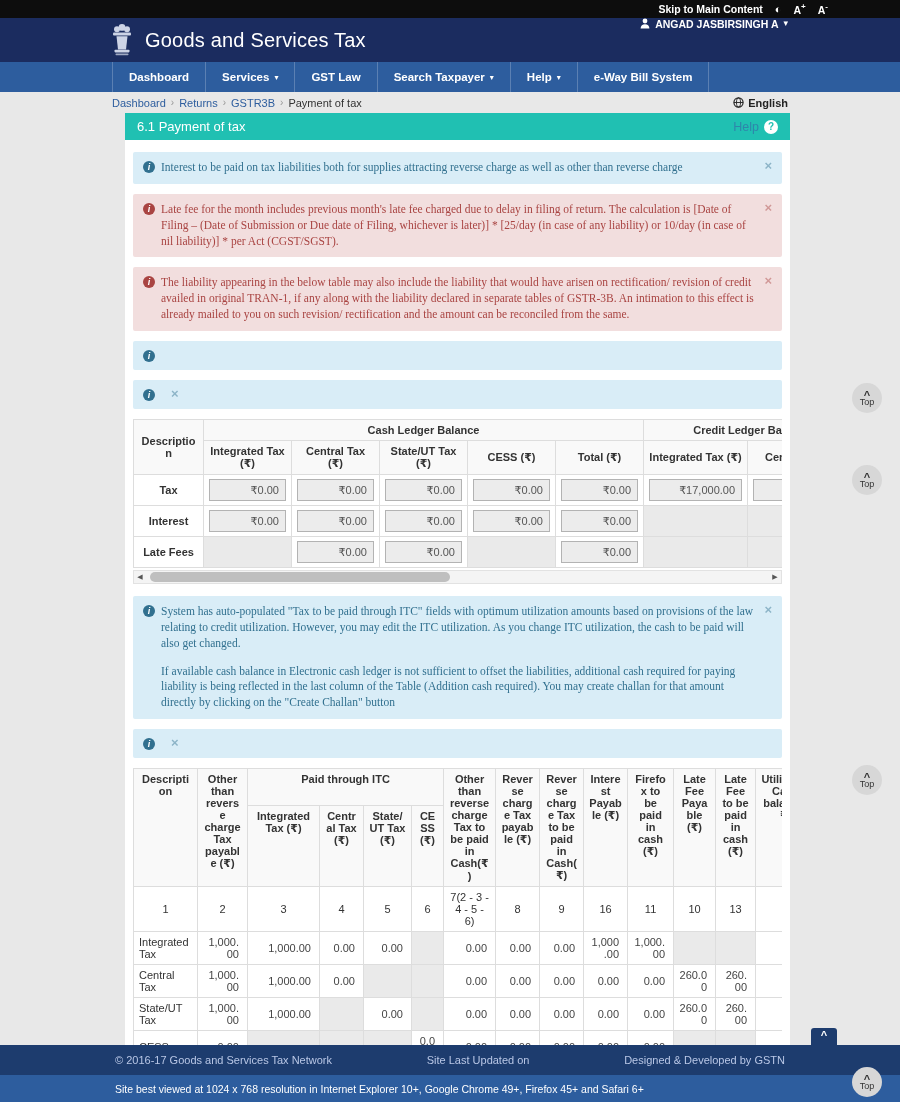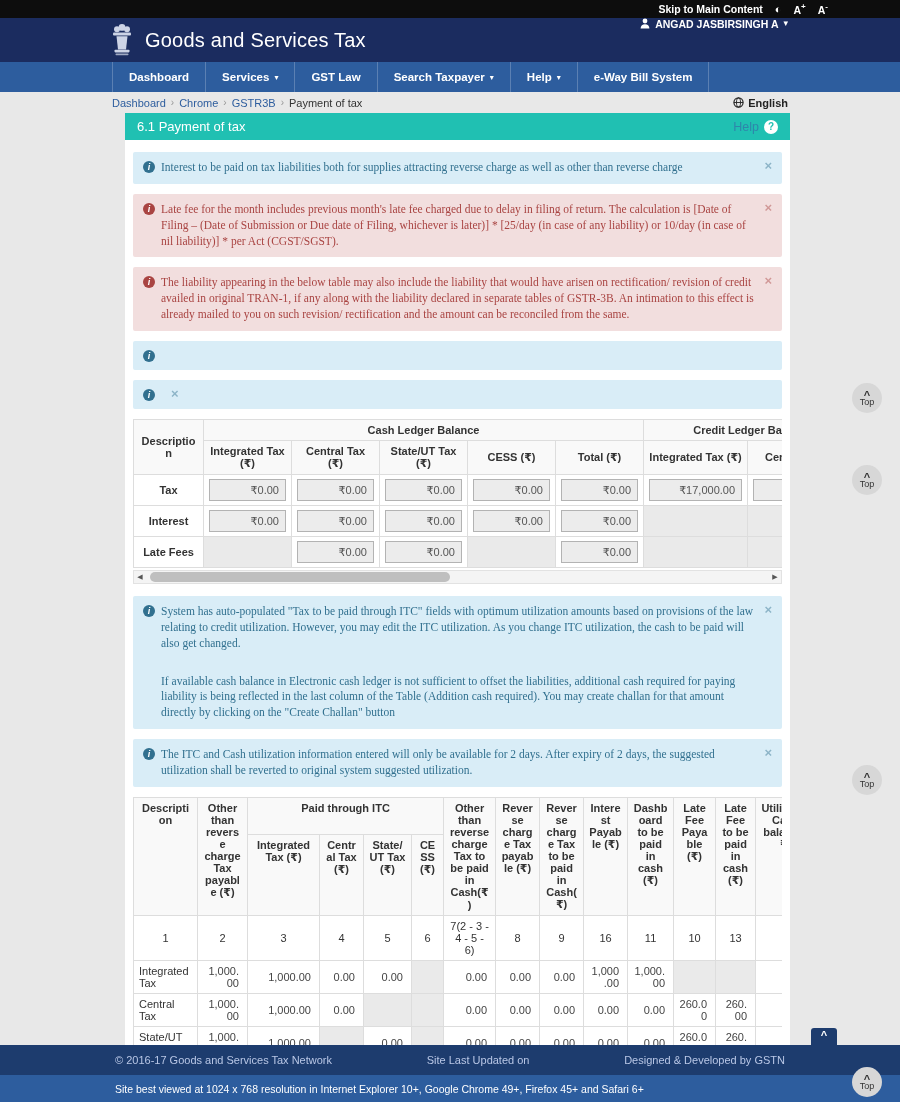--- a/index.html
+++ b/index.html
@@ -57,21 +57,21 @@
   .alert { display:flex; align-items:flex-start; padding:8px 10px; margin-bottom:10px; font-size:11.5px;
            line-height:1.38; border-radius:2px; }
   .alert.info   { background:#d9edf7; color:#31708f; }
   .alert.danger { background:#f2dede; color:#a94442; }
   .ib { flex:0 0 auto; display:inline-block; width:12px; height:12px; border-radius:50%; color:#fff;
         font-size:9px; font-weight:bold; font-style:italic; text-align:center; line-height:12px; margin:1px 6px 0 0; }
   .alert.info .ib { background:#31708f; }
   .alert.danger .ib { background:#a94442; }
   .alert-text { flex:1 1 auto;font-family:Liberation Serif, serif; }
   .alert-text p { margin:0; }
-  .alert-text p + p { margin-top:22px; }
+  .alert-text p + p { margin-top:12px; }
   .alert-close { flex:0 0 auto; margin-left:10px; opacity:.45; font-size:13px; line-height:12px;
                  cursor:pointer; font-weight:bold; }
 
   
   .tbl-wrap { width:649px; overflow:hidden; }
   table { border-collapse:collapse; table-layout:fixed; font-size:11px; color:#333; }
   th, td { border:1px solid #ddd; padding:4px 5px; word-wrap:break-word; }
   thead th { background:#f9f9f9; font-weight:bold; text-align:center; vertical-align:top; color:#333; }
   thead th.vmid { vertical-align:middle; }
   tbody th.rowlabel { background:#fff; font-weight:bold; text-align:center; vertical-align:middle; }
@@ -163,21 +163,21 @@
     </div>
     <div class="nav-item">
       <span>e-Way Bill System</span>
     </div>
   </div>
 
 <div class="crumbbar">
   <div class="crumbs">
       <span class="crumb-link">Dashboard</span>
       <span class="crumb-sep">›</span>
-      <span class="crumb-link">Chrome</span>
+      <span class="crumb-link">Returns</span>
       <span class="crumb-sep">›</span>
       <span class="crumb-link">GSTR3B</span>
       <span class="crumb-sep">›</span>
       <span class="crumb-current">Payment of tax</span>
     </div>
   <div class="lang">
     <svg width="11" height="11" viewBox="0 0 12 12">
       <circle cx="6" cy="6" r="5" fill="none" stroke="#222" stroke-width="1.3"></circle>
       <ellipse cx="6" cy="6" rx="2.2" ry="5" fill="none" stroke="#222" stroke-width="1"></ellipse>
       <line x1="1" y1="6" x2="11" y2="6" stroke="#222" stroke-width="1"></line>
@@ -329,23 +329,20 @@
         <div class="alert info">
           <span class="ib">i</span>
           <div class="alert-text">
             <p>System has auto-populated "Tax to be paid through ITC" fields with optimum utilization amounts based on provisions of the law relating to credit utilization. However, you may edit the ITC utilization. As you change ITC utilization, the cash to be paid will also get changed.</p>
             <p>If available cash balance in Electronic cash ledger is not sufficient to offset the liabilities, additional cash required for paying liability is being reflected in the last column of the Table (Addition cash required). You may create challan for that amount directly by clicking on the "Create Challan" button</p>
           </div>
           <span class="alert-close">×</span>
         </div>
         <div class="alert info">
           <span class="ib">i</span>
-          <div class="alert-text">
-            <p>The ITC and Cash utilization information entered will only be available for 2 days. After expiry of 2 days, the suggested utilization shall be reverted to original system suggested utilization.</p>
-          </div>
           <span class="alert-close">×</span>
         </div>
       </div>
 
     <div class="tbl-wrap">
       <table class="payment" id="payment-table" style="width: 682px;">
           <colgroup>
             <col style="width: 64px;">
             <col style="width: 50px;">
             <col style="width: 72px;">
@@ -363,21 +360,21 @@
           </colgroup>
           <thead>
             <tr>
               <th rowspan="2">Description</th>
               <th rowspan="2">Other than reverse charge Tax payable (₹)</th>
               <th colspan="4">Paid through ITC</th>
               <th rowspan="2">Other than reverse charge Tax to be paid in Cash(₹)</th>
               <th rowspan="2">Reverse charge Tax payable (₹)</th>
               <th rowspan="2">Reverse charge Tax to be paid in Cash(₹)</th>
               <th rowspan="2">Interest Payable (₹)</th>
-              <th rowspan="2">Dashboard to be paid in cash (₹)</th>
+              <th rowspan="2">Firefox to be paid in cash (₹)</th>
               <th rowspan="2">Late Fee Payable (₹)</th>
               <th rowspan="2">Late Fee to be paid in cash (₹)</th>
               <th rowspan="2">Utilizable Cash balance(₹)</th>
             </tr>
             <tr>
               <th>Integrated Tax (₹)</th>
               <th>Central Tax (₹)</th>
               <th>State/UT Tax (₹)</th>
               <th>CESS (₹)</th>
             </tr>

